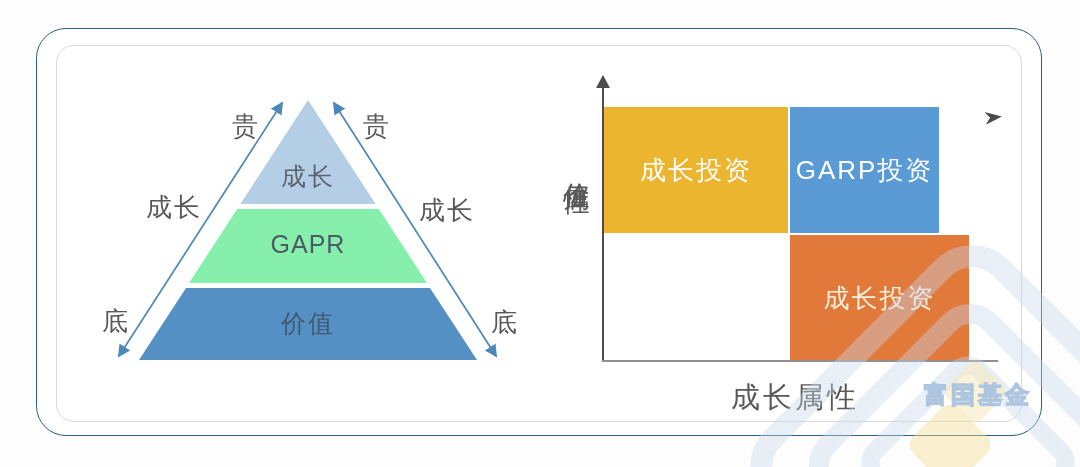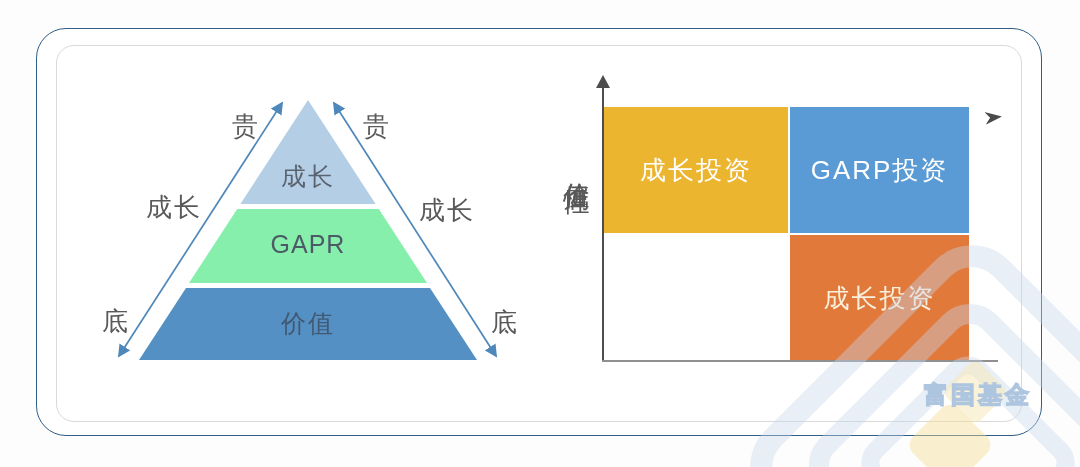--- a/index.html
+++ b/index.html
@@ -33,21 +33,21 @@
   .side-label{
     position:absolute;transform:translate(-50%,-50%);color:#595959;
     font-size:26px;letter-spacing:2px;white-space:nowrap;z-index:2;
   }
   .sl-ul{left:246px;top:126px;} .sl-ur{left:377px;top:126px;}
   .sl-ml{left:174px;top:207px;} .sl-mr{left:447px;top:210px;}
   .sl-ll{left:116px;top:321px;} .sl-lr{left:505px;top:322px;}
   
   .cell{position:absolute;display:flex;align-items:center;justify-content:center;z-index:2;}
   .cell-tl{left:604px;top:107px;width:184px;height:126px;}
-  .cell-tr{left:790px;top:107px;width:179px;height:126px;}
+  .cell-tr{left:790px;top:107px;width:149px;height:126px;}
   .cell-br{left:790px;top:235px;width:179px;height:126px;}
   .cell-bl{left:604px;top:235px;width:184px;height:126px;}
   .cell-label{font-size:26px;letter-spacing:2px;white-space:nowrap;}
   .axis-y{position:absolute;left:602px;top:86px;width:2px;height:276px;background:#4d4d4d;z-index:3;}
   .axis-y-arrow{
     position:absolute;left:596px;top:75px;width:0;height:0;z-index:3;
     border-left:7px solid transparent;border-right:7px solid transparent;
     border-bottom:13px solid #4d4d4d;
   }
   .axis-x{position:absolute;left:602px;top:360px;width:396px;height:2px;background:#8f8f8f;z-index:3;}
@@ -123,20 +123,21 @@
     <span class="cell-label" style="color: rgb(249, 239, 221);">成长投资</span>
   </div>
   <div class="cell cell-bl" style="background-color: rgb(255, 255, 255);"></div>
 
   <div class="axis-y" style="background-color: rgb(77, 77, 77);"></div>
   <div class="axis-y-arrow"></div>
   <div class="axis-x"></div>
   <div class="float-arrow"></div>
 
   <div class="axis-label-y">价值属性</div>
+  <div class="axis-label-x">成长属性</div>
 
   <div class="watermark">
     <div class="wm-ring wm-ring-1"></div>
     <div class="wm-ring wm-ring-2"></div>
     <div class="wm-ring wm-ring-3"></div>
     <div class="wm-diamond-center"></div>
     <div class="wm-diamond-small"></div>
     <div class="wm-text">富国基金</div>
   </div>
 

